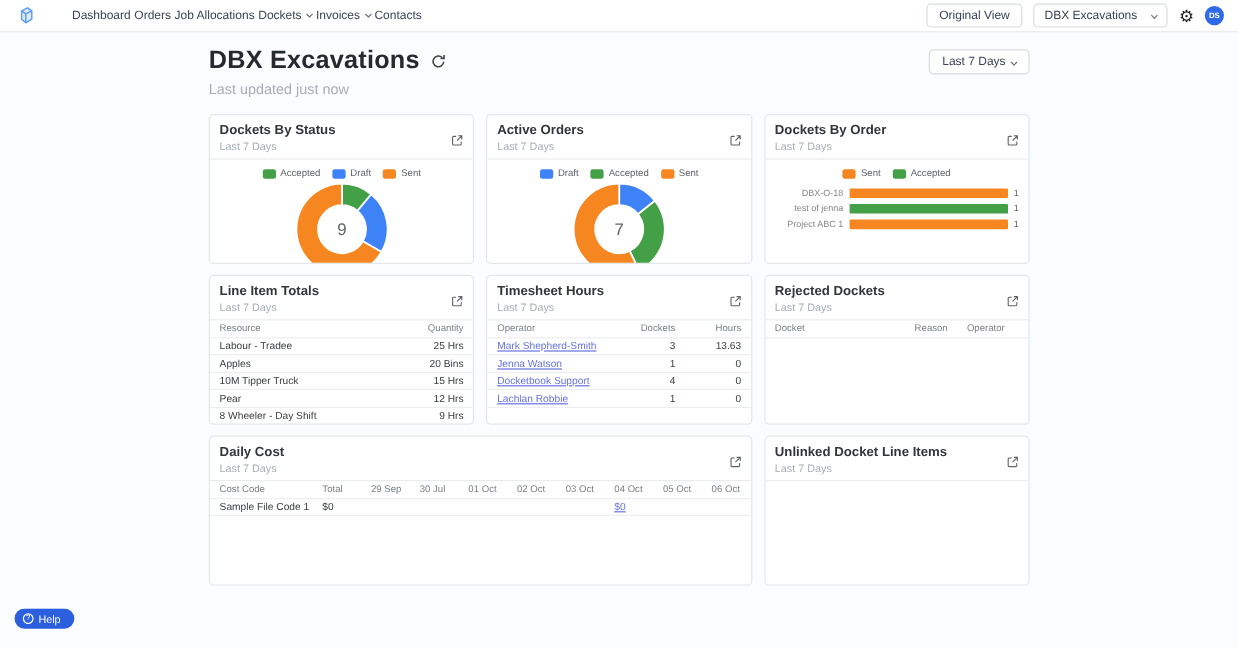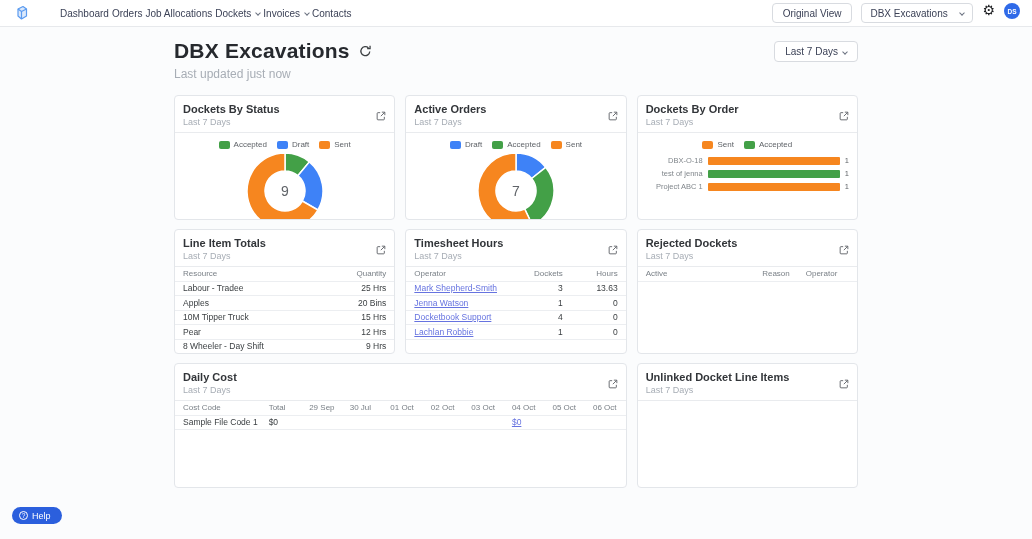--- a/index.html
+++ b/index.html
@@ -8,21 +8,21 @@
 
   
   .topbar { height:27px; background:#fff; border-bottom:1px solid #e7e9ec;
             display:flex; align-items:center; padding:0 12px; }
   .logo { width:18px; height:18px; display:flex; align-items:center; justify-content:center; }
   nav { display:flex; align-items:center; gap:3px; margin-left:30px; }
   .nav-item { font-size:10px; color:#3c4257; cursor:pointer; white-space:nowrap; }
   .chev { display:inline-block; width:4px; height:4px; border-right:1.2px solid #6b7280;
           border-bottom:1.2px solid #6b7280; transform:rotate(45deg);
           margin-left:5px; vertical-align:2px; }
-  .topbar-right { margin-left:auto; display:flex; gap:9px; }
+  .topbar-right { margin-left:auto; display:flex; align-items:center; gap:9px; }
   .btn-outline { border:1px solid #d8dbe0; border-radius:4px; background:#fff;
                  font-size:10px; color:#3c4257; height:20px; padding:0 10px;
                  display:flex; align-items:center; cursor:pointer; white-space:nowrap; }
   .select-box { border:1px solid #d8dbe0; border-radius:4px; background:#fff;
                 font-size:10px; color:#3c4257; height:20px; width:112px; padding:0 8px;
                 display:flex; align-items:center; justify-content:space-between; cursor:pointer; }
   .gear { font-size:14px; color:#202124; line-height:1; cursor:pointer; }
   .avatar { width:16px; height:16px; border-radius:50%; background:#2f6ae8; color:#fff;
             font-size:6.5px; font-weight:bold; display:flex; align-items:center;
             justify-content:center; cursor:pointer; }
@@ -34,21 +34,21 @@
   h1 { font-size:21px; font-weight:bold; color:#26292e; letter-spacing:.2px; }
   .refresh { color:#3c4043; cursor:pointer; display:flex; }
   .page-sub { font-size:12px; color:#a7adb5; margin-top:4px; }
 
   
   .grid { width:684px; margin:14px 0 0 174px; display:grid;
           grid-template-columns:repeat(3,1fr); grid-auto-rows:125px; gap:9px 10px; }
   .card { background:#fff; border:1px solid #e3e6ea; border-radius:4px;
           display:flex; flex-direction:column; overflow:hidden; }
   .card-wide { grid-column:1 / 3; }
-  .card-head { display:flex; justify-content:space-between; align-items:center;
+  .card-head { display:flex; justify-content:space-between; align-items:flex-end;
                padding:7px 8px 5px; border-bottom:1px solid #e9ebee; }
   .card-title { font-size:11px; font-weight:bold; color:#323539; }
   .card-sub { font-size:9px; color:#a7adb5; margin-top:2px; }
   .card-action { color:#5f6368; cursor:pointer; margin-top:1px; }
   .card-body { flex:1; padding:5px 8px 4px; min-height:0; }
   .card-body.nopad { padding:0; }
 
   
   .legend { display:flex; justify-content:center; align-items:center; gap:10px; height:13px; }
   .lg-item { display:flex; align-items:center; font-size:8px; color:#5f6368; }
@@ -356,21 +356,21 @@
     </div>
     <div class="card-body nopad">
         <table class="tbl">
           <colgroup>
             <col style="width:40%">
             <col style="width:33%">
             <col style="width:27%">
           </colgroup>
           <thead>
             <tr>
-              <th style="text-align:left">Active</th>
+              <th style="text-align:left">Docket</th>
               <th style="text-align:right">Reason</th>
               <th style="text-align:left">Operator</th>
             </tr>
           </thead>
           <tbody></tbody>
         </table>
       </div>
   </div>
 
   <div class="card card-wide">

